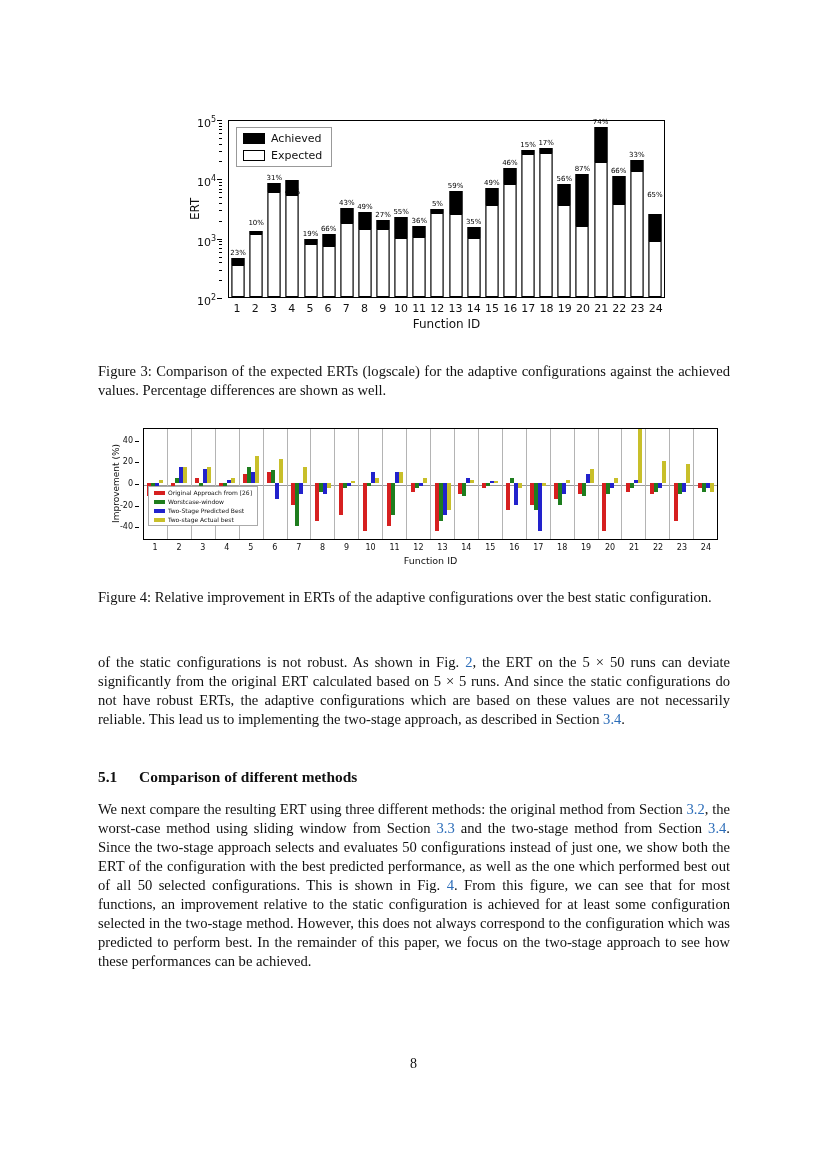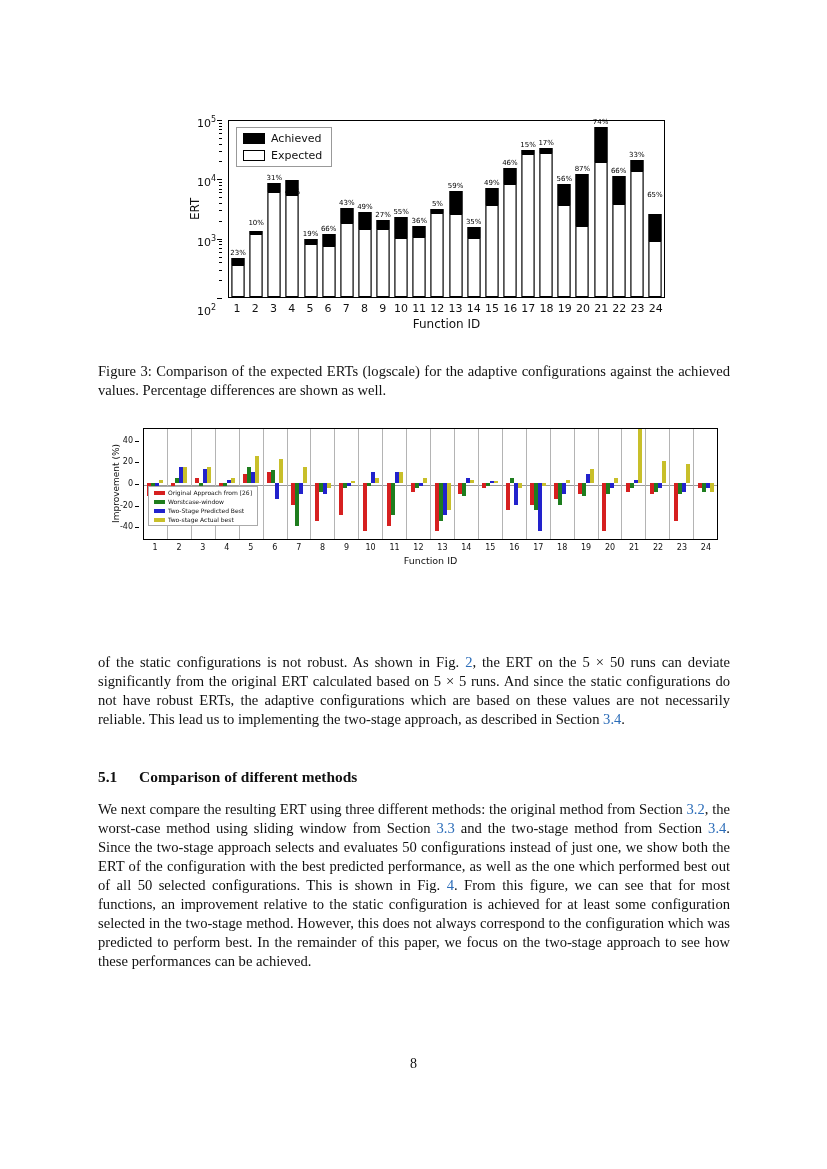--- a/index.html
+++ b/index.html
@@ -70,21 +70,21 @@
   #pageno{position:absolute;left:0;top:1056px;width:100%;text-align:center;font-size:14px}
 </style>
 </head>
 <body>
 
 <div class="page">
 
   <div id="fig3">
     <div class="ylab-vert" id="ylabel1">ERT</div>
     <div id="yticks1">
-        <div class="yt1" style="top: 191px;">10<sup>2</sup></div>
+        <div class="yt1" style="top: 181px;">10<sup>2</sup></div>
         <div class="tick maj" style="top: 188px;"></div>
         <div class="yt1" style="top: 121.667px;">10<sup>3</sup></div>
         <div class="tick maj" style="top: 128.667px;"></div>
         <div class="yt1" style="top: 62.3333px;">10<sup>4</sup></div>
         <div class="tick maj" style="top: 69.3333px;"></div>
         <div class="yt1" style="top: 3px;">10<sup>5</sup></div>
         <div class="tick maj" style="top: 10px;"></div>
         <div class="tick min" style="top: 170.139px;"></div>
         <div class="tick min" style="top: 159.691px;"></div>
         <div class="tick min" style="top: 152.278px;"></div>
@@ -474,20 +474,21 @@
         <div class="xt2">19</div>
         <div class="xt2">20</div>
         <div class="xt2">21</div>
         <div class="xt2">22</div>
         <div class="xt2">23</div>
         <div class="xt2">24</div>
       </div>
     <div class="xlabel2">Function ID</div>
   </div>
 
+  <p class="caption" id="cap4">Figure 4: Relative improvement in ERTs of the adaptive configurations over the best static configuration.</p>
 
   <p class="bodytext" id="p1"><span>of the static configurations is not robust. As shown in Fig. </span><span class="ref-link" style="color: rgb(43, 108, 184);">2</span><span>, the ERT on the 5 × 50 runs can deviate significantly from the original ERT calculated based on 5 × 5 runs. And since the static configurations do not have robust ERTs, the adaptive configurations which are based on these values are not necessarily reliable. This lead us to implementing the two-stage approach, as described in Section </span><span class="ref-link" style="color: rgb(43, 108, 184);">3.4</span><span>.</span></p>
 
   <h2 id="heading">
     <span class="num">5.1</span>
     <span>Comparison of different methods</span>
   </h2>
 
   <p class="bodytext" id="p2"><span>We next compare the resulting ERT using three different methods: the original method from Section </span><span class="ref-link" style="color: rgb(43, 108, 184);">3.2</span><span>, the worst-case method using sliding window from Section </span><span class="ref-link" style="color: rgb(43, 108, 184);">3.3</span><span> and the two-stage method from Section </span><span class="ref-link" style="color: rgb(43, 108, 184);">3.4</span><span>. Since the two-stage approach selects and evaluates 50 configurations instead of just one, we show both the ERT of the configuration with the best predicted performance, as well as the one which performed best out of all 50 selected configurations. This is shown in Fig. </span><span class="ref-link" style="color: rgb(43, 108, 184);">4</span><span>. From this figure, we can see that for most functions, an improvement relative to the static configuration is achieved for at least some configuration selected in the two-stage method. However, this does not always correspond to the configuration which was predicted to perform best. In the remainder of this paper, we focus on the two-stage approach to see how these performances can be achieved.</span></p>
 

